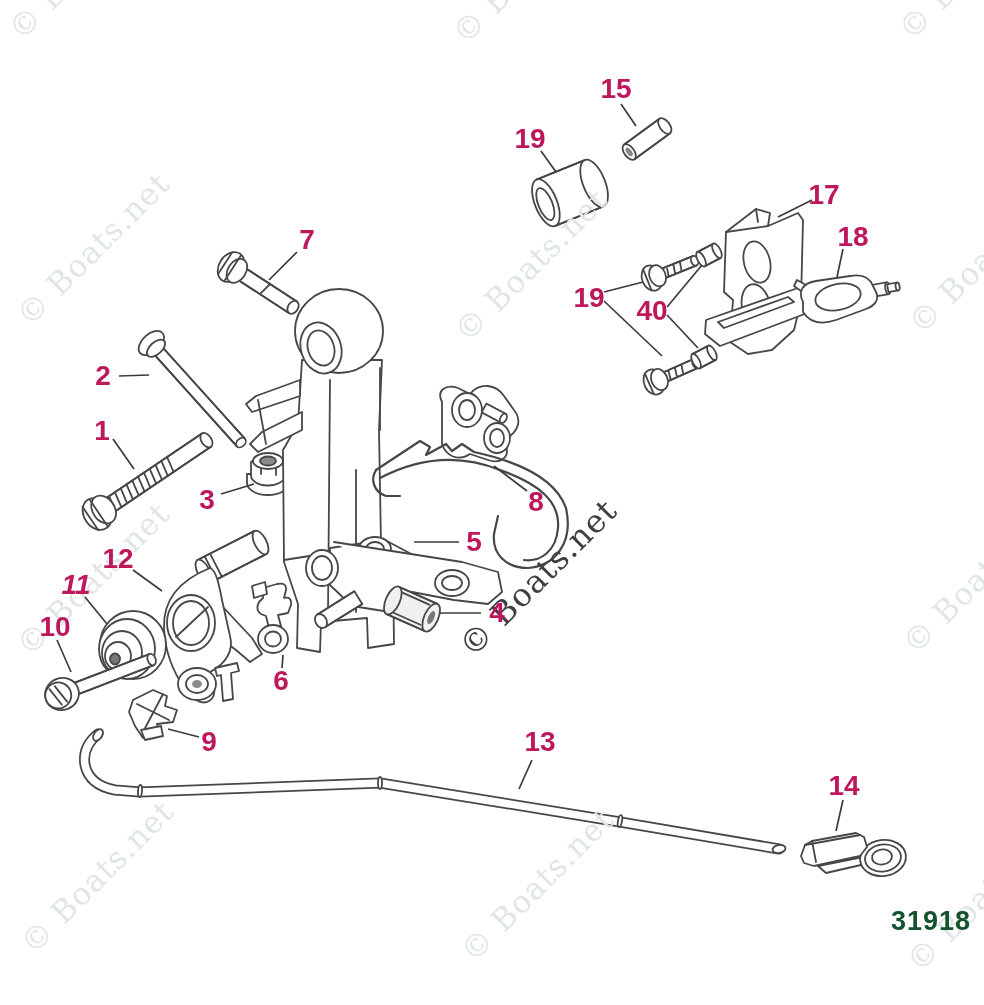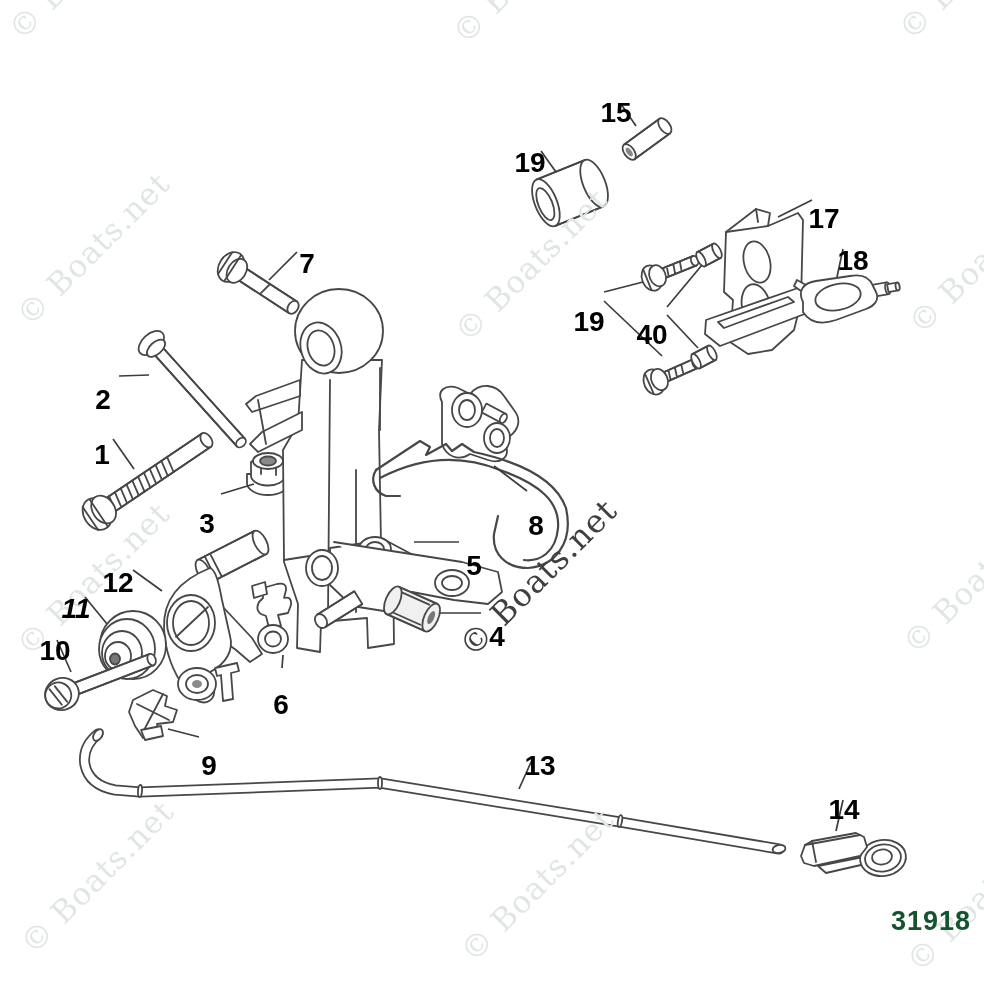--- a/index.html
+++ b/index.html
@@ -8,22 +8,22 @@
   .stage{position:absolute;left:0;top:0;width:984px;height:1005px;}
   svg.layer{position:absolute;left:0;top:0;}
   
   .wm{position:absolute;font-family:"DejaVu Serif", serif;font-size:31px;
       white-space:nowrap;letter-spacing:1px;
       transform:rotate(-45deg);transform-origin:0 50%;pointer-events:none;}
   .wm.light{color:#dfe6e4;}
   .wm.dark{color:#3f3f3f;font-size:32px;}
   
   .callout{position:absolute;transform:translate(-50%,-50%);
-           font-weight:bold;font-size:28px;color:#000000;
-           font-family:"Liberation Sans", sans-serif;margin-top:24px;}
+           font-weight:bold;font-size:28px;color:#be185d;
+           font-family:"Liberation Sans", sans-serif;}
   .drawing-number{position:absolute;left:891px;top:906px;font-weight:bold;
            font-size:27px;color:#14532d;letter-spacing:1px;}
 </style>
 </head>
 <body>
 
 <div class="stage">
 
 <svg class="layer" width="984" height="1005" viewBox="0 0 984 1005" fill="none" stroke="#474747" stroke-width="1.8" stroke-linecap="round" stroke-linejoin="round">
 

